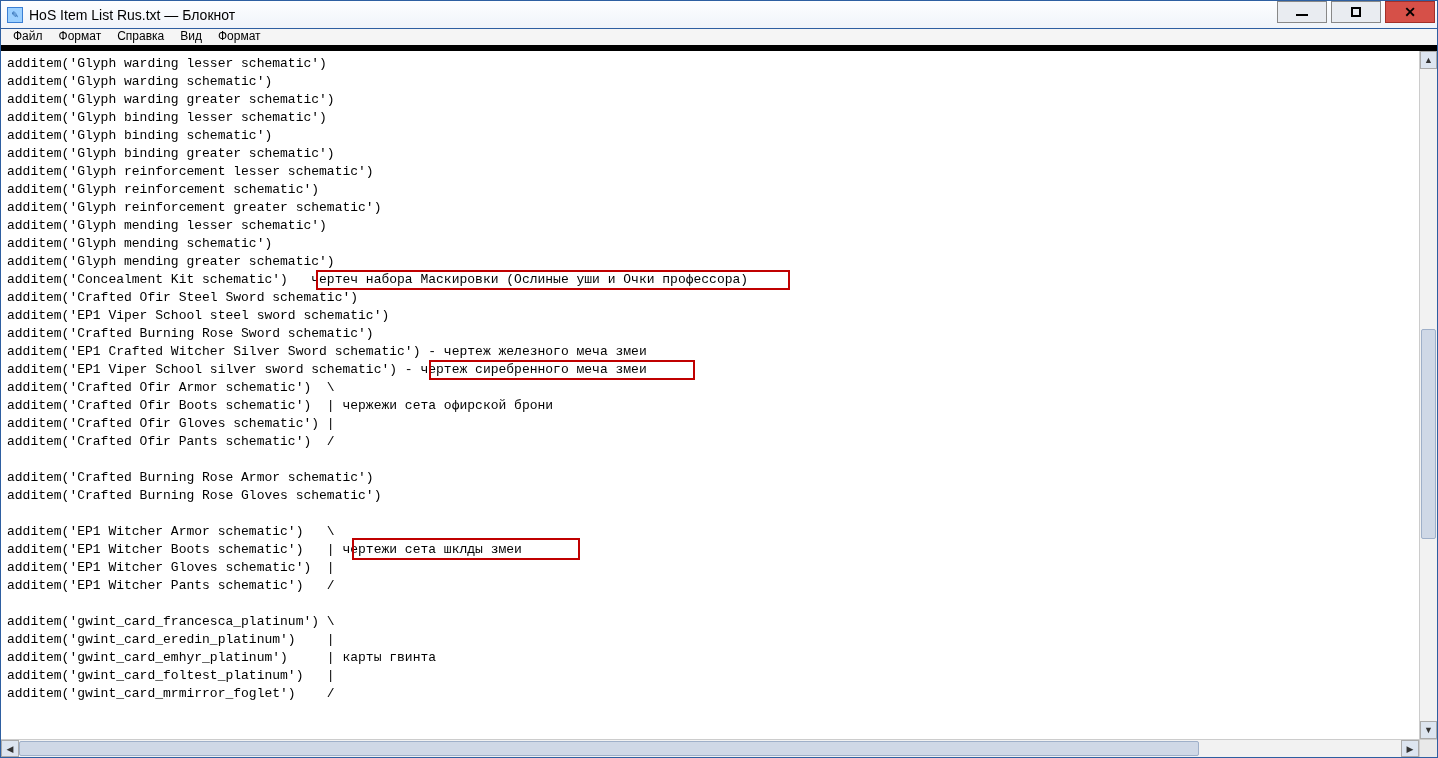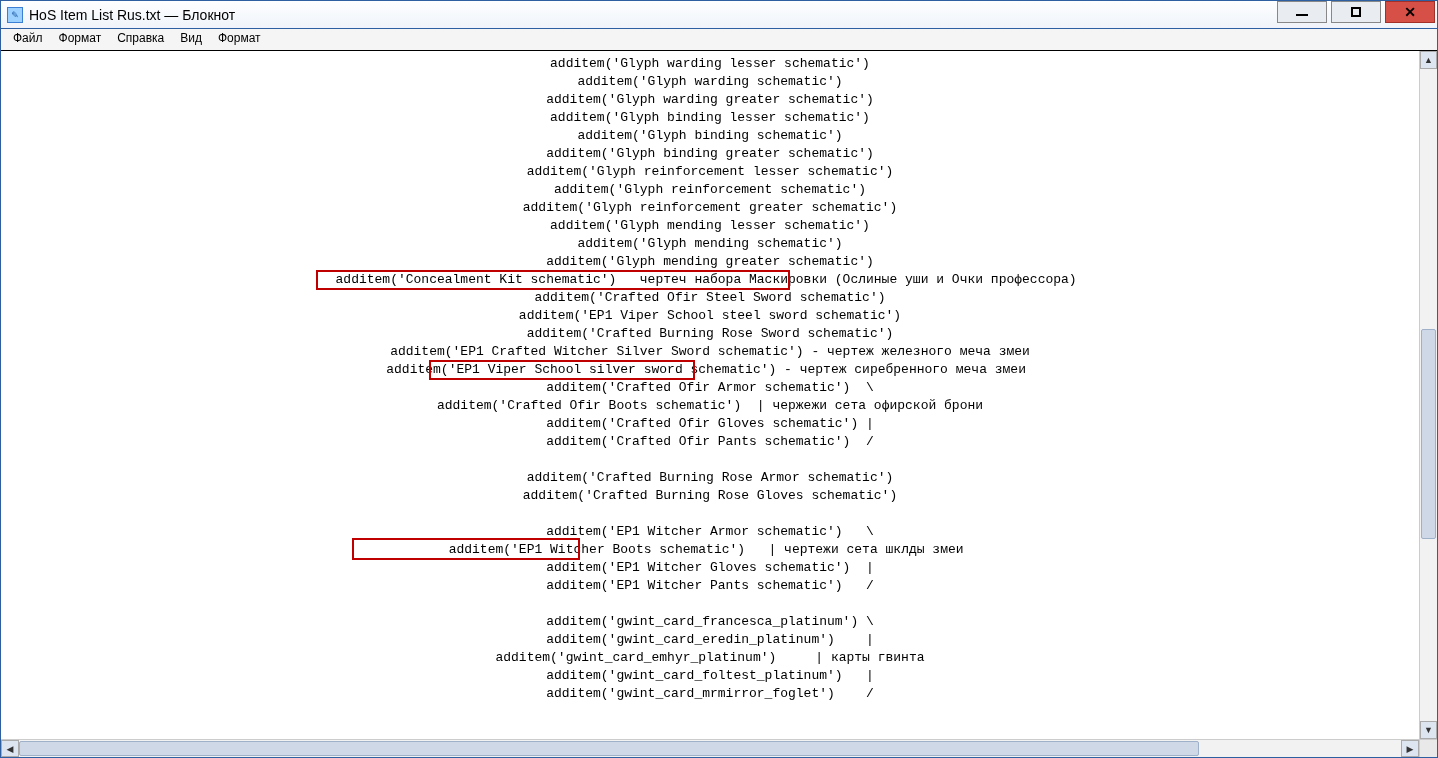--- a/index.html
+++ b/index.html
@@ -38,22 +38,22 @@
     font-size: 14px; font-weight: bold;
     cursor: default;
   }
   .titlebar .controls .close { background: #d65048; color: #000; border-color: #a33029; }
   .titlebar .controls .min span { display:block; width:12px; border-top:2px solid #000; margin-top:6px;}
   .titlebar .controls .max span { display:block; width:10px; height:10px; border:2px solid #000;}
   .titlebar .controls .close span { font-family: Arial; font-size:14px; }
   .menubar {
     height: 22px;
     background: #f5f5f5;
-    border-bottom: 1px solid #000000;
-    display: flex; align-items: flex-start;
+    border-bottom: 6px solid #000000;
+    display: flex; align-items: flex-end;
     padding: 0 4px;
     font-size: 12px;
     user-select: none;
   }
   .menubar .mitem { padding: 2px 8px; cursor: default; }
   .content-wrap {
     flex: 1; position: relative;
     display: flex; flex-direction: column;
     overflow: hidden;
   }
@@ -64,21 +64,20 @@
   }
   .textcontent {
     position: absolute; left: 0; top: 0; right: 18px; bottom: 18px;
     padding: 4px 6px;
     font-family: Consolas, "Courier New", monospace;
     font-size: 13px;
     line-height: 18px;
     white-space: pre;
     color: #000;
     overflow: hidden;
-    text-align: center;
   }
   .textcontent .line { position: relative; height: 18px; white-space: pre; }
   .redbox {
     position: absolute;
     border: 2px solid #c00000;
     pointer-events: none;
   }
   .vscroll {
     position: absolute; right: 0; top: 0; bottom: 18px; width: 18px;
     background: #efefef;

